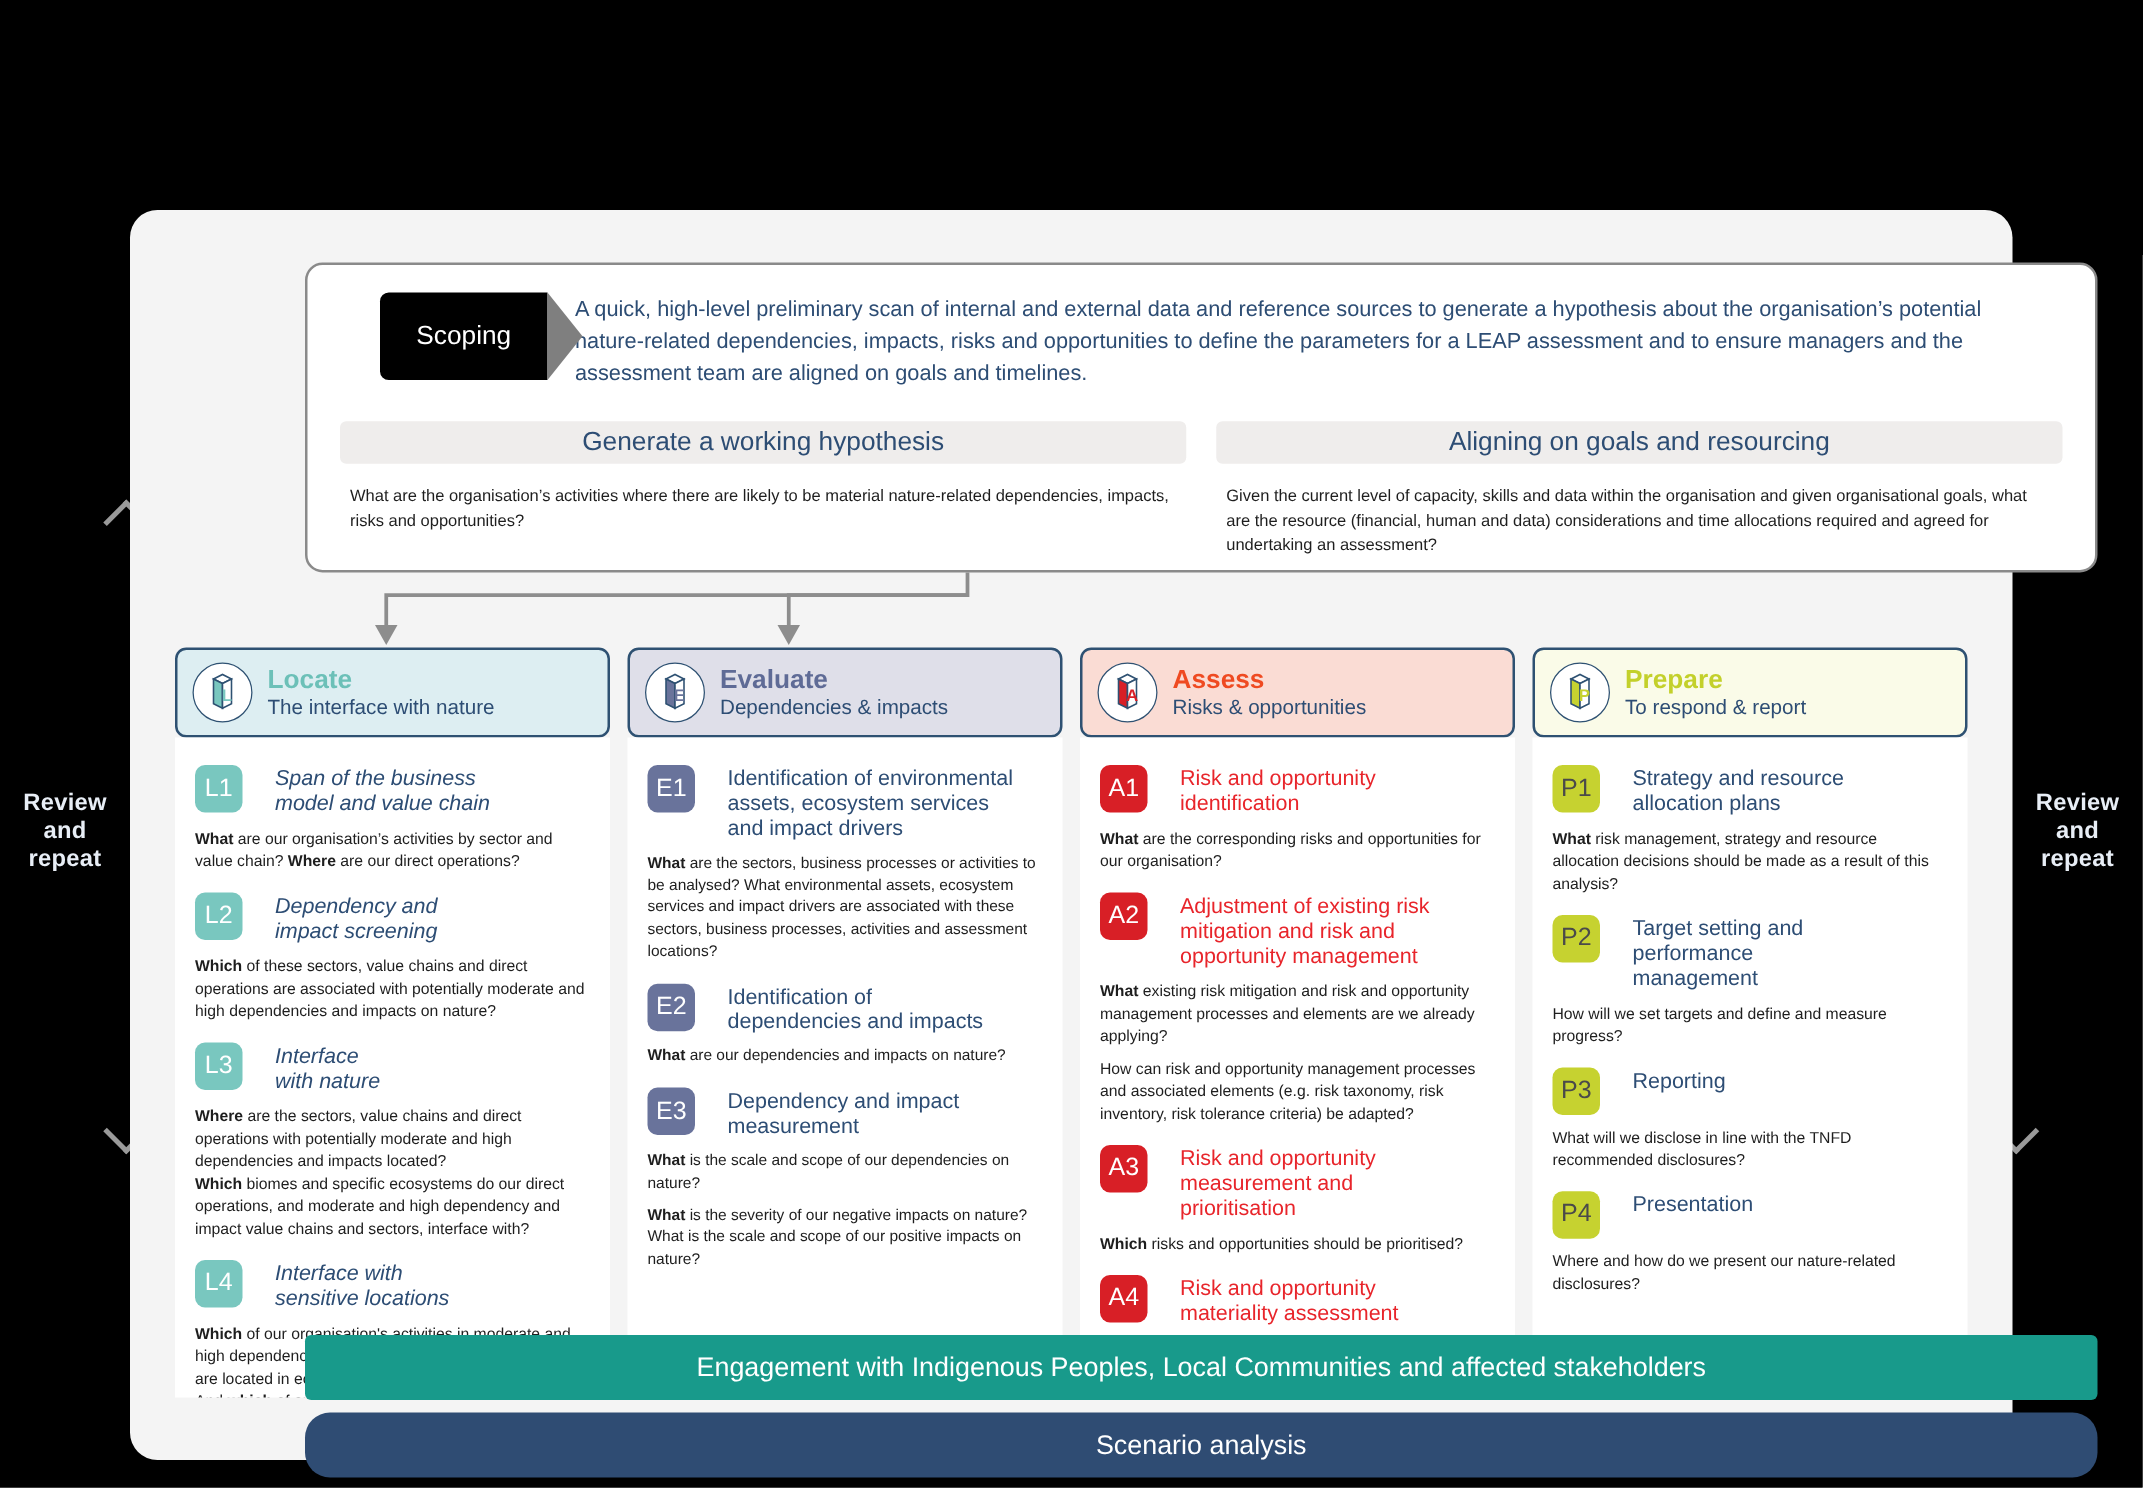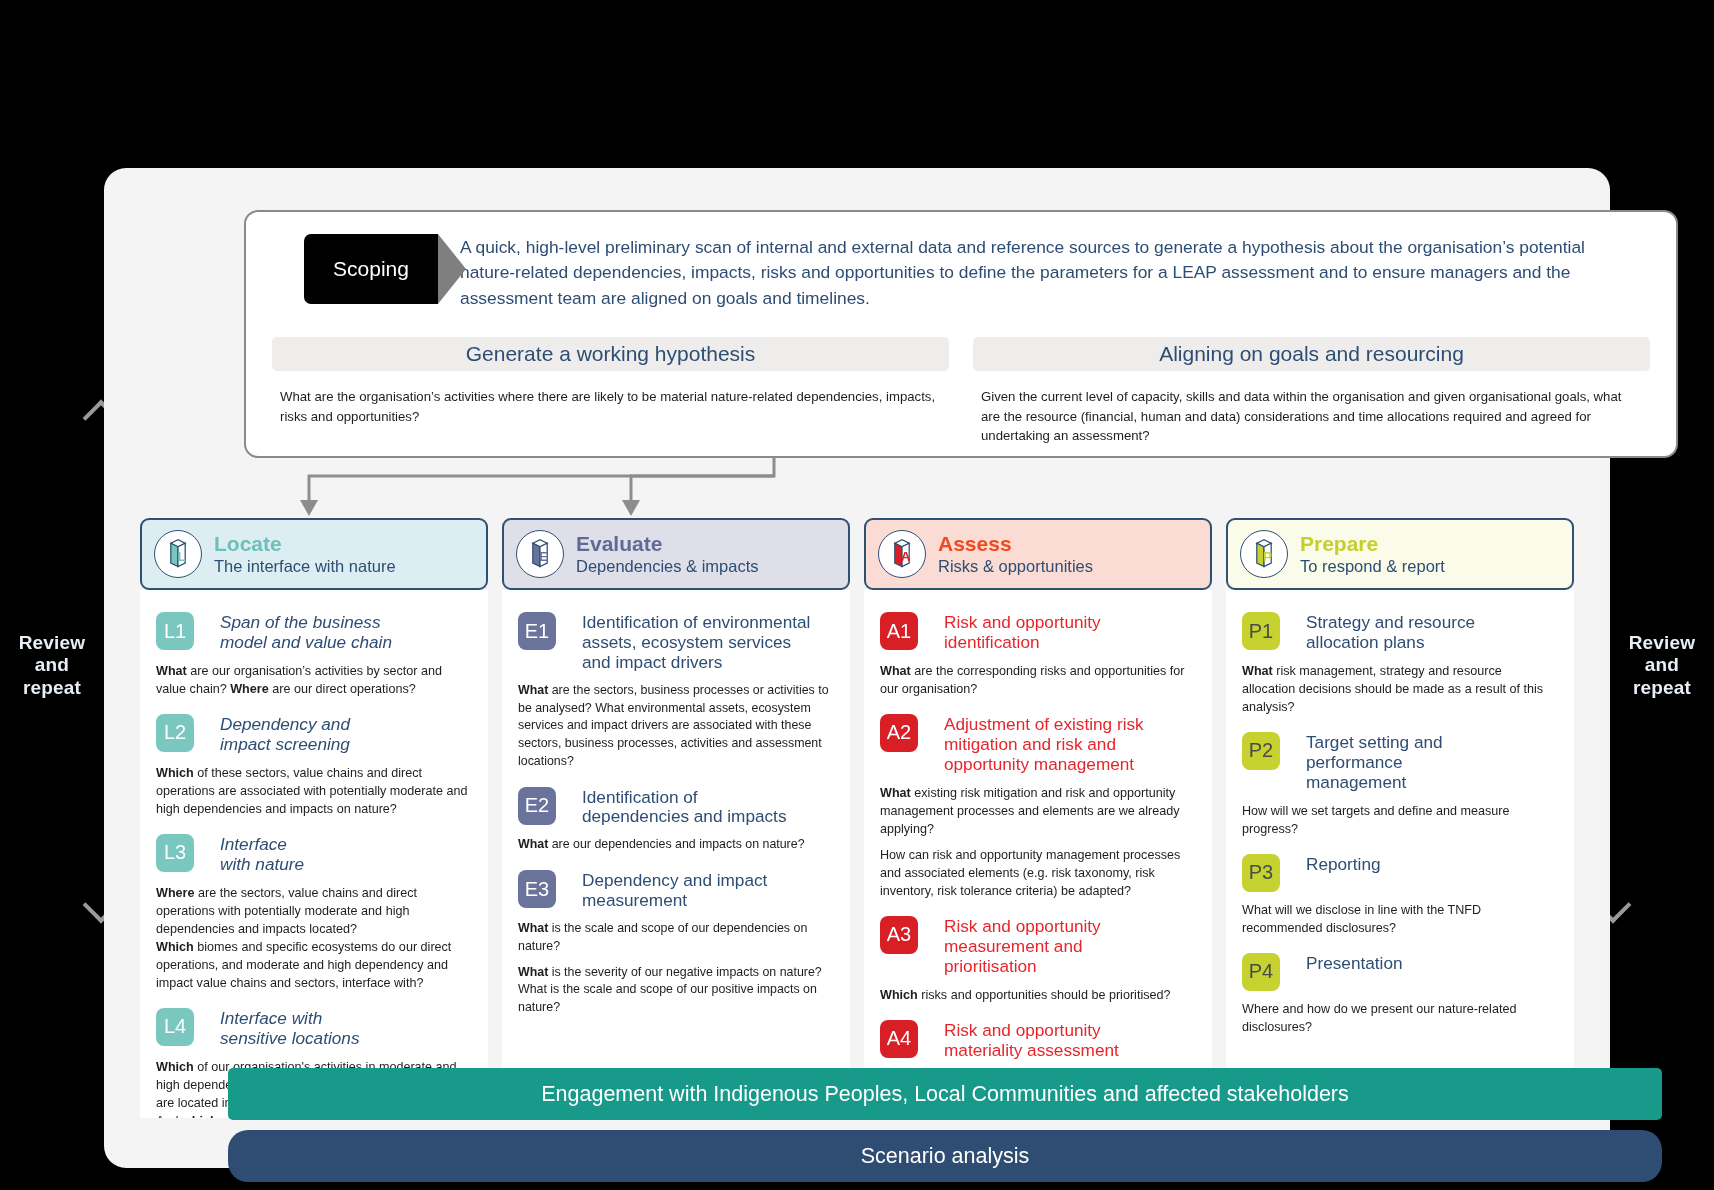--- a/index.html
+++ b/index.html
@@ -188,21 +188,21 @@
   .col-assess  .step-title { color: #e8252b; }
 
   .col-prep    .col-head { background: #fafbe8; }
   .col-prep    .head-title { color: #c3d02b; }
   .col-prep    .badge { background: #c6d230; color: #4a4a4a; }
   .col-prep    .step-title { color: #2d4d74; }
 
   
   .bottom-bar {
     position: absolute;
-    left: 124px;
+    left: 140px;
     width: 1434px;
     height: 52px;
     border-radius: 5px;
     display: flex; align-items: center; justify-content: center;
     color: #ffffff;
     font-size: 21.5px;
   }
   #bar-engagement { top: 900px; background: #189a8b; }
   #bar-scenario   { top: 962px; background: #2f4c73; }
 </style>

